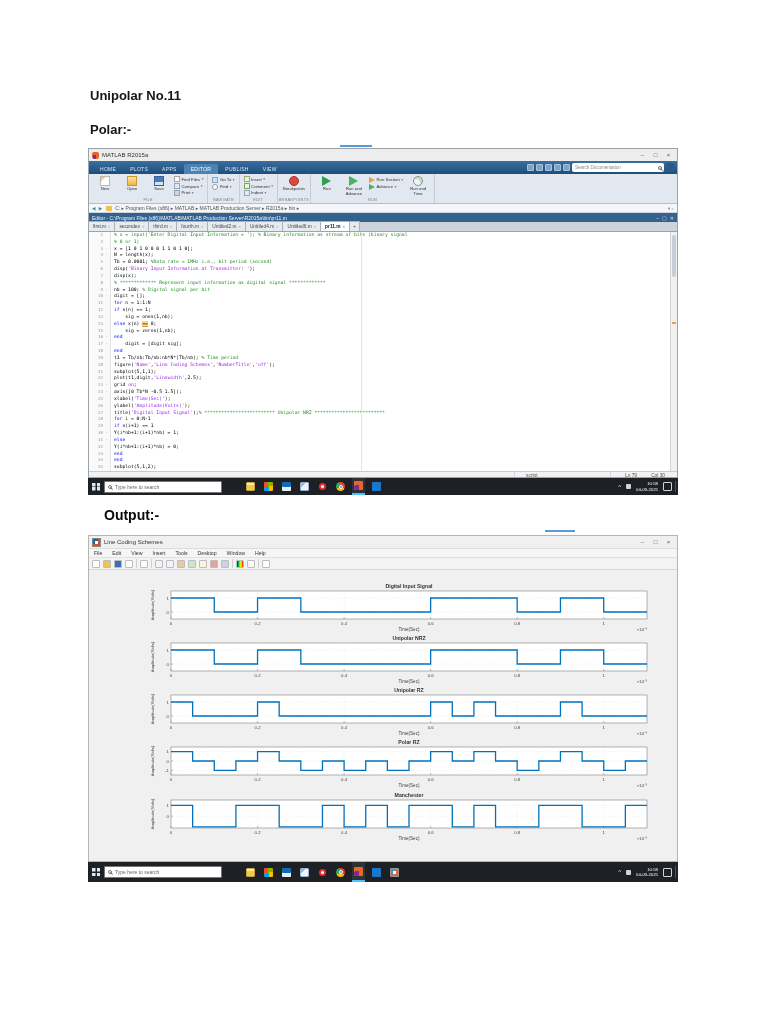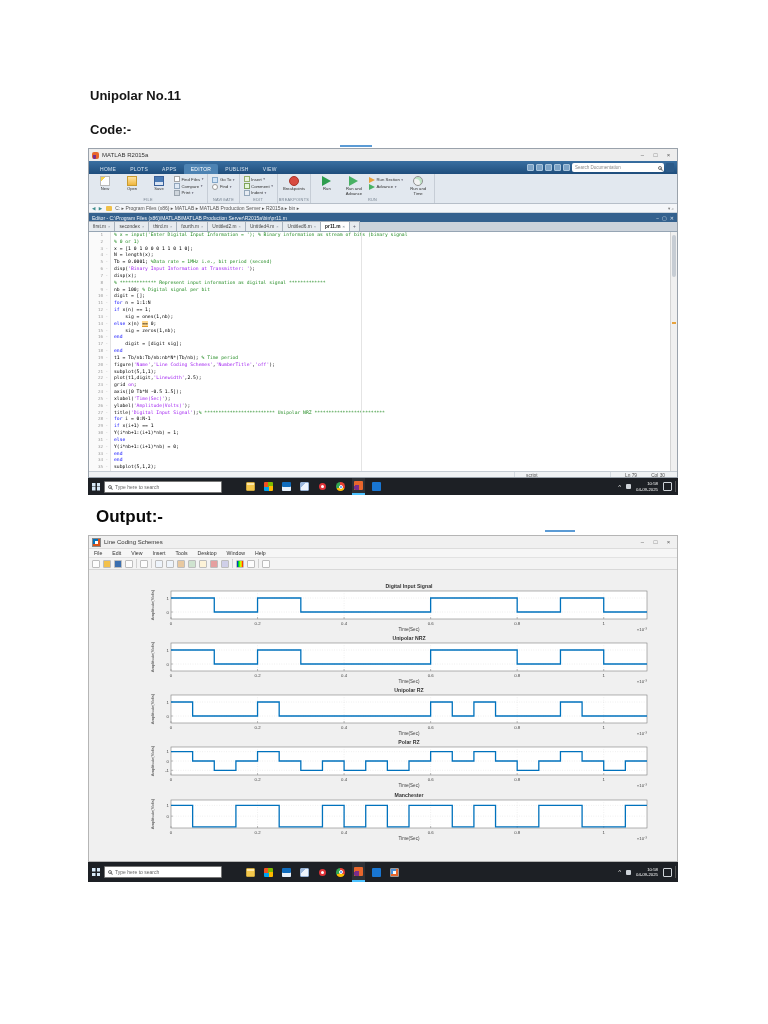--- a/index.html
+++ b/index.html
@@ -1,19 +1,19 @@
 <!DOCTYPE html>
 <html><head>
 <meta charset="utf-8">
 <style>
   html,body{margin:0;padding:0;background:#fff;font-family:"Liberation Sans",sans-serif;}
   .page{position:relative;width:768px;height:1024px;background:#fff;overflow:hidden;}
   .h-practical{position:absolute;left:90px;top:88px;font-size:13px;font-weight:bold;color:#151515;}
   .h-code{position:absolute;left:90px;top:122px;font-size:13px;font-weight:bold;color:#151515;}
-  .h-output{position:absolute;left:96px;top:507px;font-size:17px;font-weight:bold;color:#0a0a0a;}
+  .h-output{position:absolute;left:104px;top:507px;font-size:14px;font-weight:bold;color:#0a0a0a;}
   .artifact{position:absolute;height:2px;background:#5b9bd5;}
   .a1{left:340px;top:145px;width:32px;}
   .a2{left:545px;top:530px;width:30px;}
 
   
   .mwin{position:absolute;left:88px;top:148px;width:590px;height:330px;background:#fff;border:1px solid #9aa2ab;box-sizing:border-box;overflow:hidden;font-size:5px;}
   .mtitle{position:absolute;left:0;top:0;width:100%;height:12px;background:#ededed;display:flex;align-items:center;}
   .mlogo{width:7px;height:7px;margin-left:3px;border-radius:2px;background:radial-gradient(circle at 35% 70%,#7b2d8b 0 28%,#e8662c 30%);}
   .mtitle-text{font-size:6px;color:#333;margin-left:3px;flex:1;}
   .wctrl{display:flex;margin-right:2px;}
@@ -136,21 +136,21 @@
   .ft{width:8px;height:8px;border:1px solid #bdbdbd;background:#fdfdfd;box-sizing:border-box;border-radius:1px;flex:none;}
   .ft-sep{width:1px;height:9px;background:#d0d0d0;flex:none;}
   .fcanvas{position:absolute;left:0;top:34px;width:100%;height:293px;background:#f0f0f0;}
   .fcanvas svg{position:absolute;}
 </style>
 </head>
 <body>
 
 <div class="page">
   <div class="h-practical">Unipolar No.11</div>
-  <div class="h-code">Code:-</div>
+  <div class="h-code">Polar:-</div>
   <div class="artifact a1"></div>
 
   <div class="mwin">
     <div class="mtitle">
       <span class="mlogo"></span>
       <span class="mtitle-text">MATLAB R2015a</span>
       <span class="wctrl">
           <span>–</span>
           <span>□</span>
           <span>×</span>

